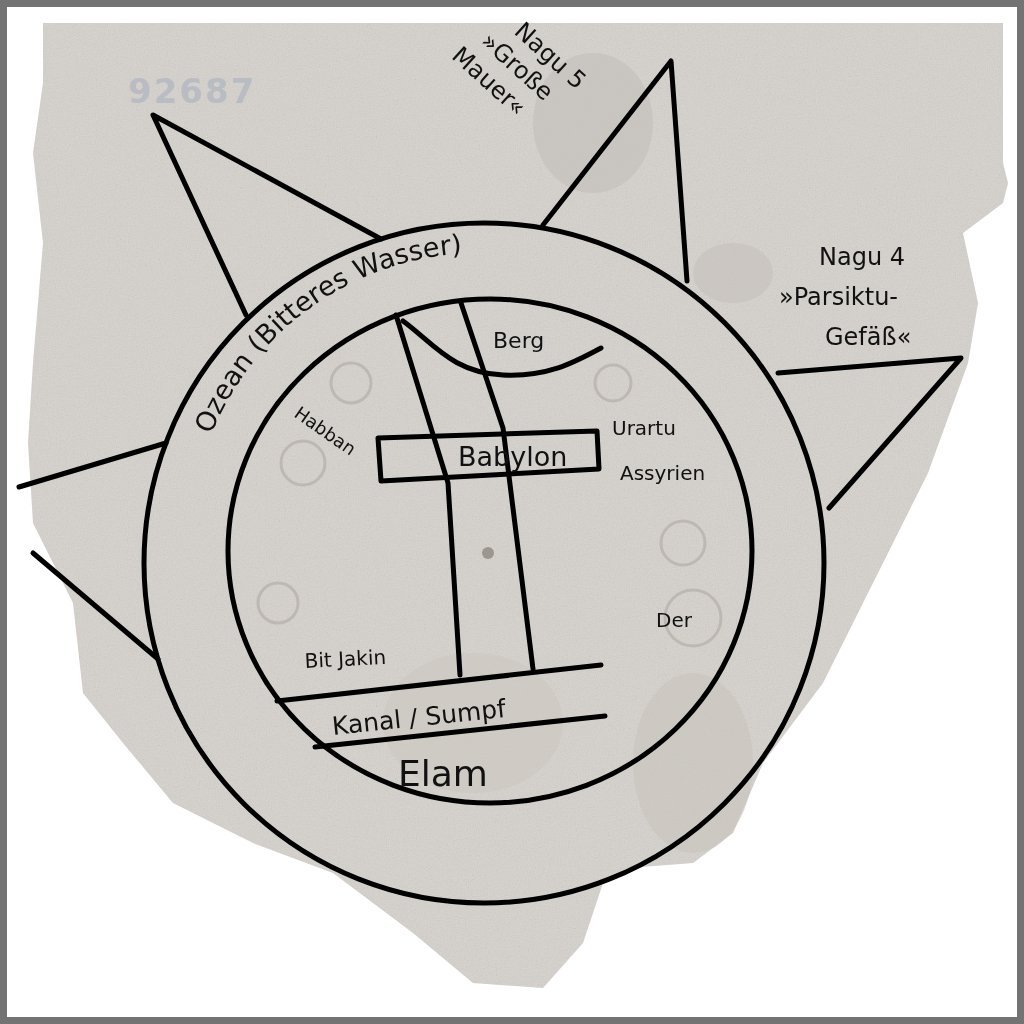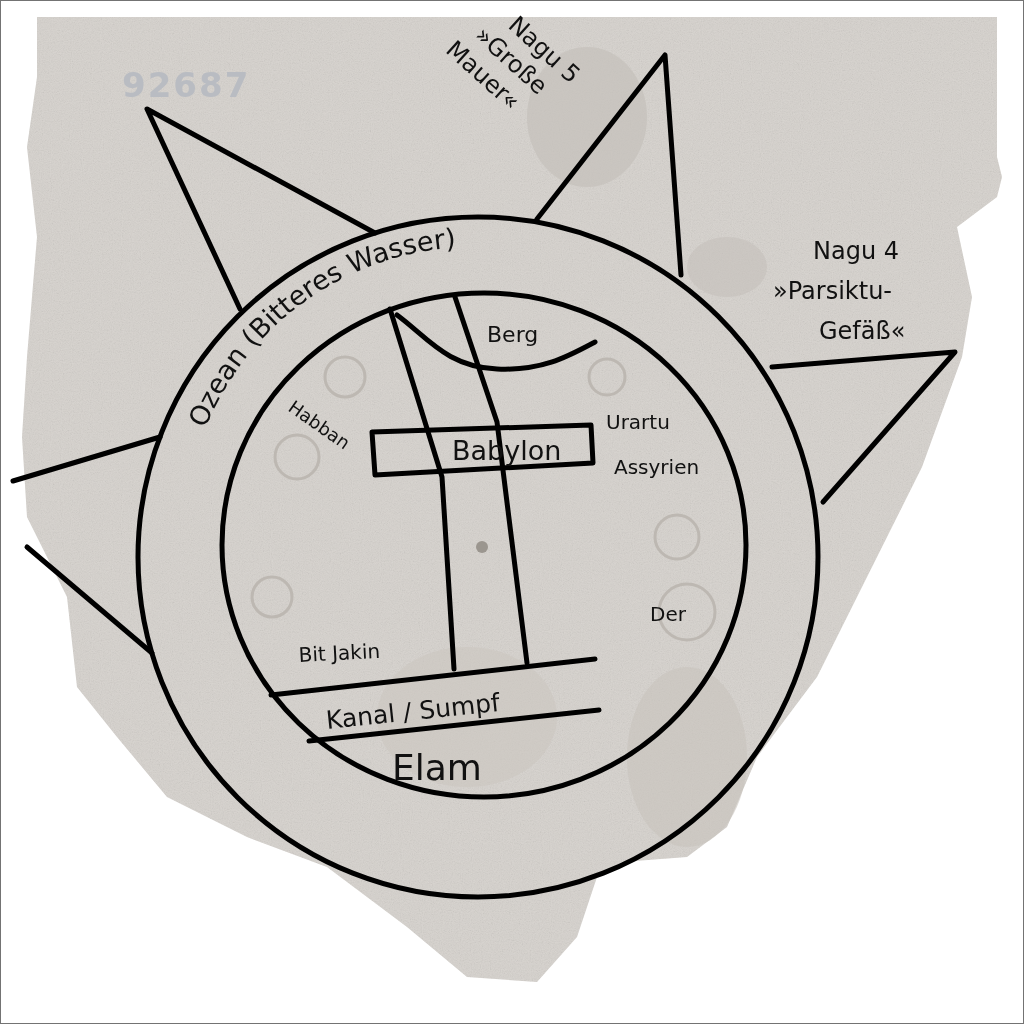--- a/index.html
+++ b/index.html
@@ -1,21 +1,21 @@
 <!DOCTYPE html>
 <html><head>
   <meta charset="utf-8">
   <style>
     html, body { margin: 0; padding: 0; background: #ffffff; }
     body { width: 1024px; height: 1024px; overflow: hidden; }
     .frame {
       position: relative;
       width: 1024px; height: 1024px;
       box-sizing: border-box;
-      border: 1px solid #737373;
+      border: 7px solid #737373;
       background: #ffffff;
     }
     svg { position: absolute; left: 0; top: 0; }
     .lbl { font-family: "DejaVu Sans", sans-serif; fill: #111; }
     .ink { stroke: #000; stroke-width: 5; fill: none; stroke-linejoin: round; stroke-linecap: round; }
   </style>
 </head>
 <body>
 
 <div class="frame">

